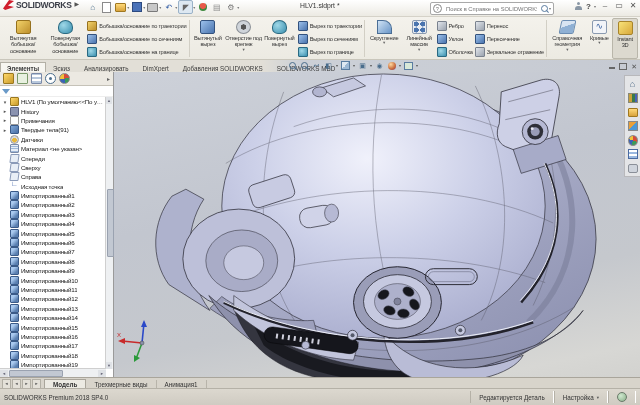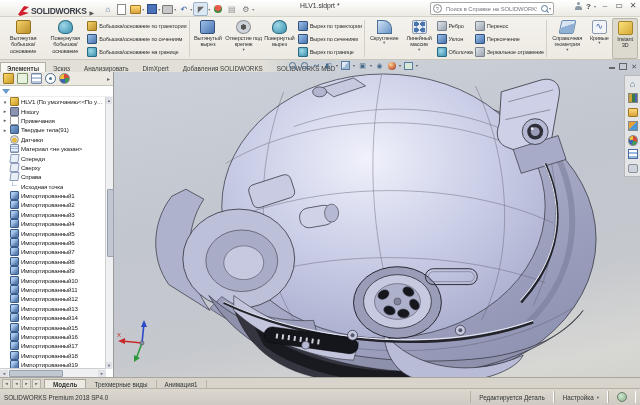--- a/index.html
+++ b/index.html
@@ -2,21 +2,21 @@
 <html><head>
 <meta charset="utf-8">
 <style>
   html,body{margin:0;padding:0;}
   body{width:640px;height:405px;overflow:hidden;font-family:"Liberation Sans",sans-serif;
        background:#ece9e2;position:relative;font-size:7px;color:#222;
        -webkit-font-smoothing:antialiased;}
 
   
   .titlebar{height:16px;background:linear-gradient(#ffffff,#eceae3);border-bottom:1px solid #d5d2c8;
-            display:flex;align-items:flex-end;padding:0 18px;position:relative;}
+            display:flex;align-items:flex-start;padding:0 3px;position:relative;}
   .logo{display:flex;align-items:center;gap:2px;}
   .logo-mark{width:11px;height:10px;background:#d01f2e;clip-path:polygon(0 85%,55% 0,100% 10%,45% 55%,100% 70%,20% 100%);}
   .logo-text{font-size:8.5px;font-weight:bold;color:#3b3e48;letter-spacing:-0.3px;}
   .flyout{font-size:6px;color:#555;margin:0 3px;}
   .mbar{display:flex;align-items:center;gap:1px;margin-left:4px;}
   .mbtn{width:13px;height:12px;display:flex;align-items:center;justify-content:center;font-size:8px;color:#4a6d8c;position:relative;}
   .mbtn.sel{border:1px solid #9ab2c8;background:#dde8f2;border-radius:2px;}
   .mcaret{font-size:4px;color:#777;margin-left:-1px;}
   .ic-sheet{width:7px;height:9px;background:#fff;border:1px solid #8a8a8a;}
   .ic-folder{width:9px;height:7px;background:linear-gradient(#ffd978,#d8a33c);border:1px solid #a07820;border-radius:1px;}

